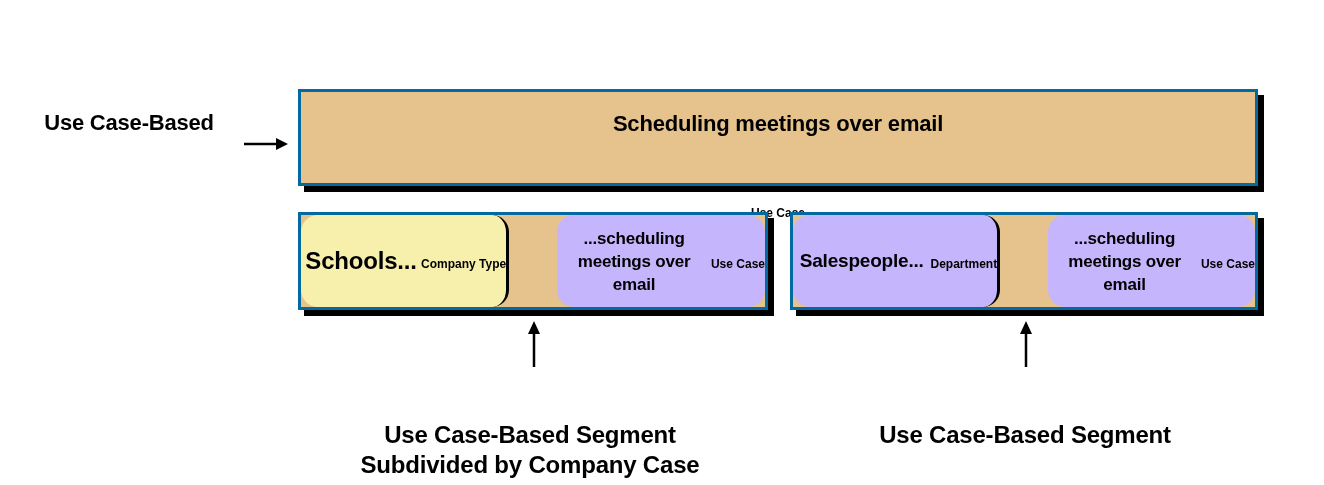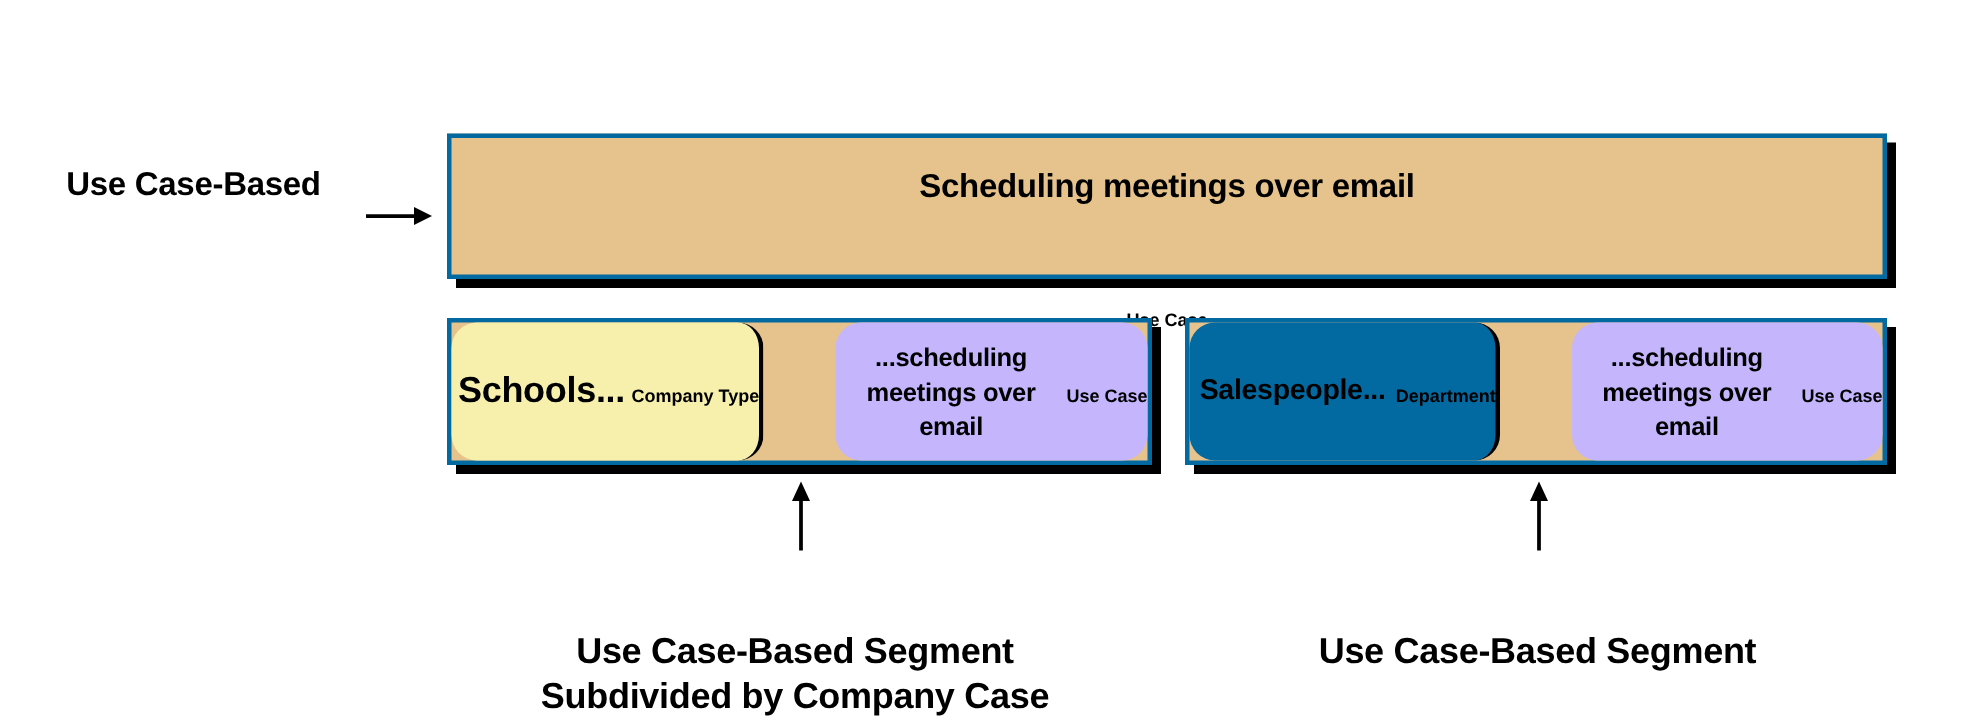--- a/index.html
+++ b/index.html
@@ -96,21 +96,21 @@
   .small-box.divided { border-right: 3px solid #000; }
   .small-box .title-wrap {
     flex: 1;
     display: flex;
     align-items: center;
     justify-content: center;
   }
   .small-box .box-subtitle { padding-bottom: 9px; margin-top: 15px; }
 
   .bg-yellow { background: #f7f0ad; }
-  .bg-green  { background: #0369a1; }
+  .bg-green  { background: #c4b5fd; }
   .bg-tan    { background: #c4b5fd; }
 
   .attr-title-lg {
     font-size: 24px;
     font-weight: 700;
     letter-spacing: -0.2px;
   }
   .attr-title-md {
     font-size: 19px;
     font-weight: 700;

